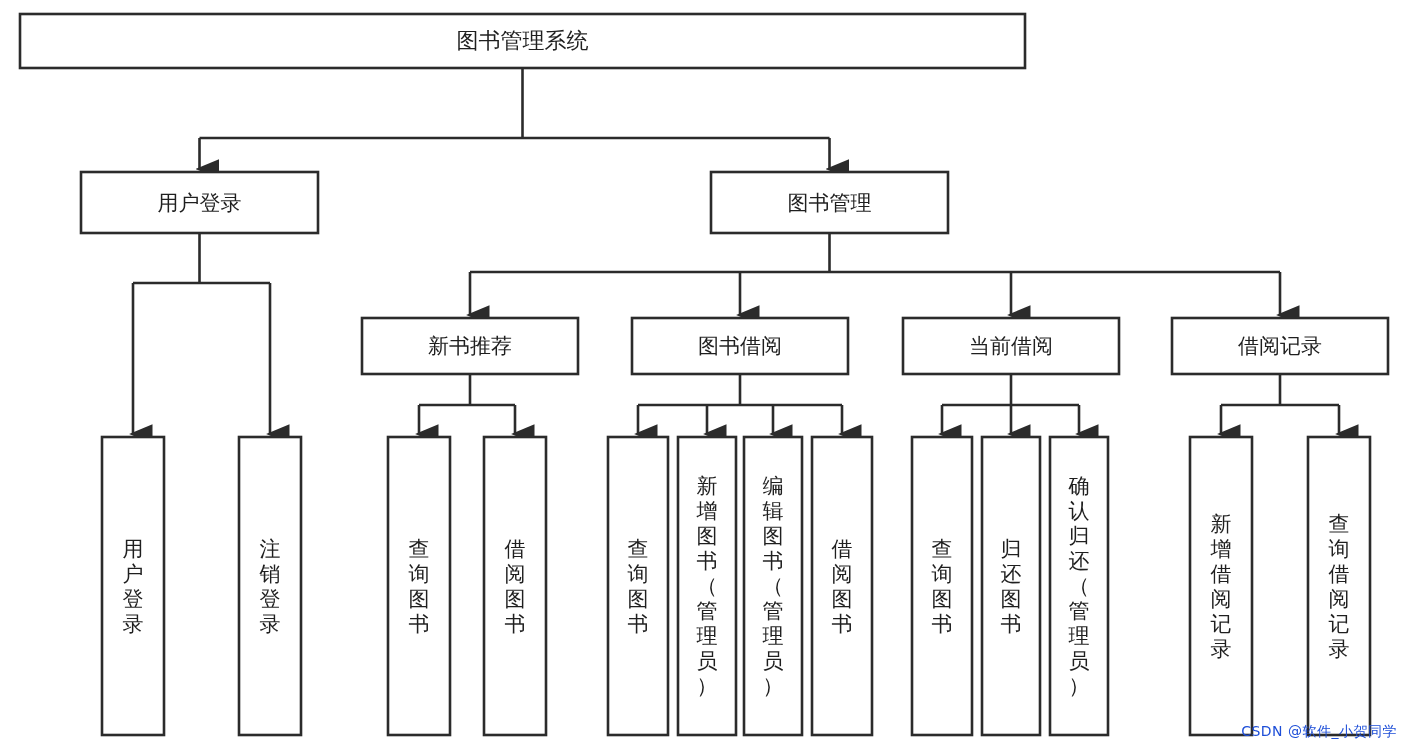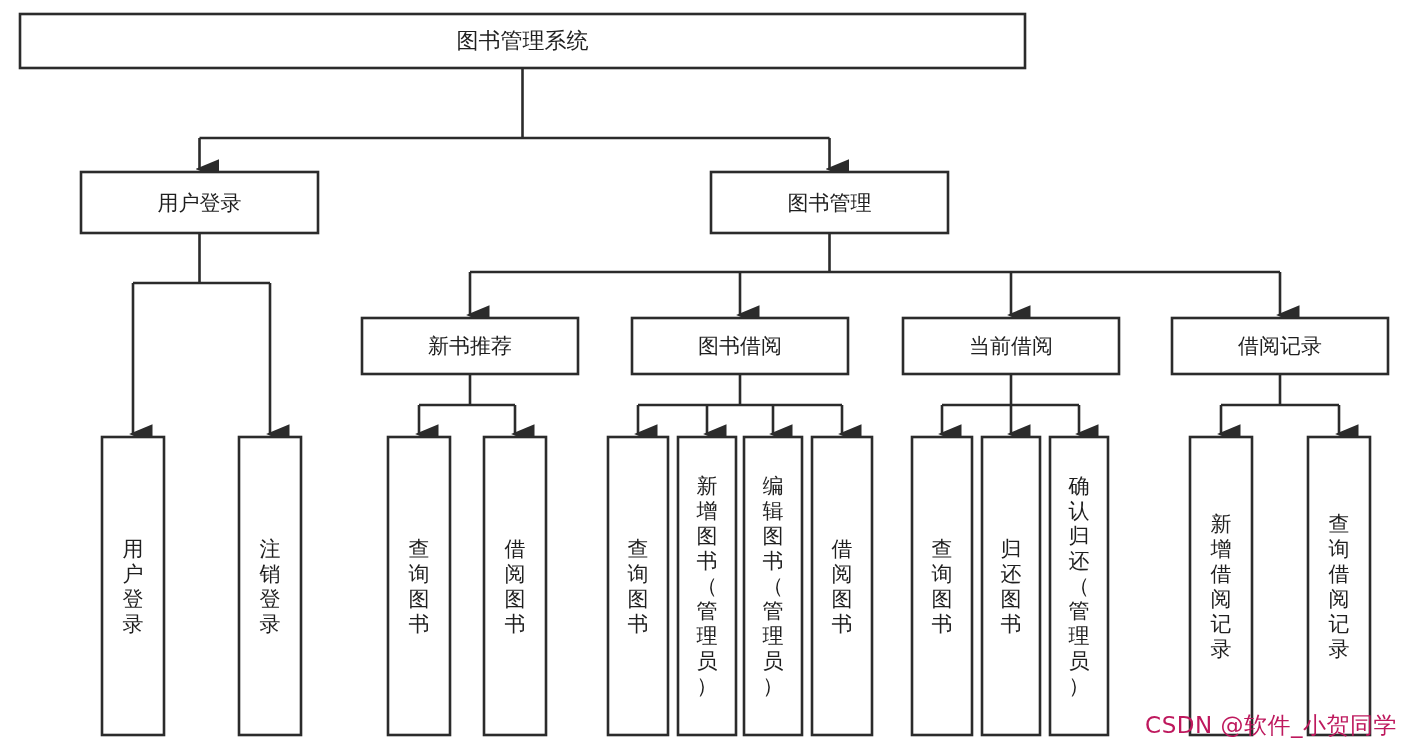--- a/index.html
+++ b/index.html
@@ -45,22 +45,22 @@
     stroke-width: 2.6;
     fill: none;
   }
   .arrow-head {
     fill: #2b2b2b;
   }
   .watermark {
     position: absolute;
     right: 8px;
     bottom: 6px;
-    color: #be185d;
-    font-size: 23px;
+    color: #1d4ed8;
+    font-size: 14px;
     font-family: "DejaVu Sans", "Liberation Sans", sans-serif;
     white-space: nowrap;
     letter-spacing: 0.5px;
     pointer-events: none;
   }
 </style>
 </head>
 <body>
 
 <svg id="diagram" viewBox="0 0 1405 747" xmlns="http://www.w3.org/2000/svg">

